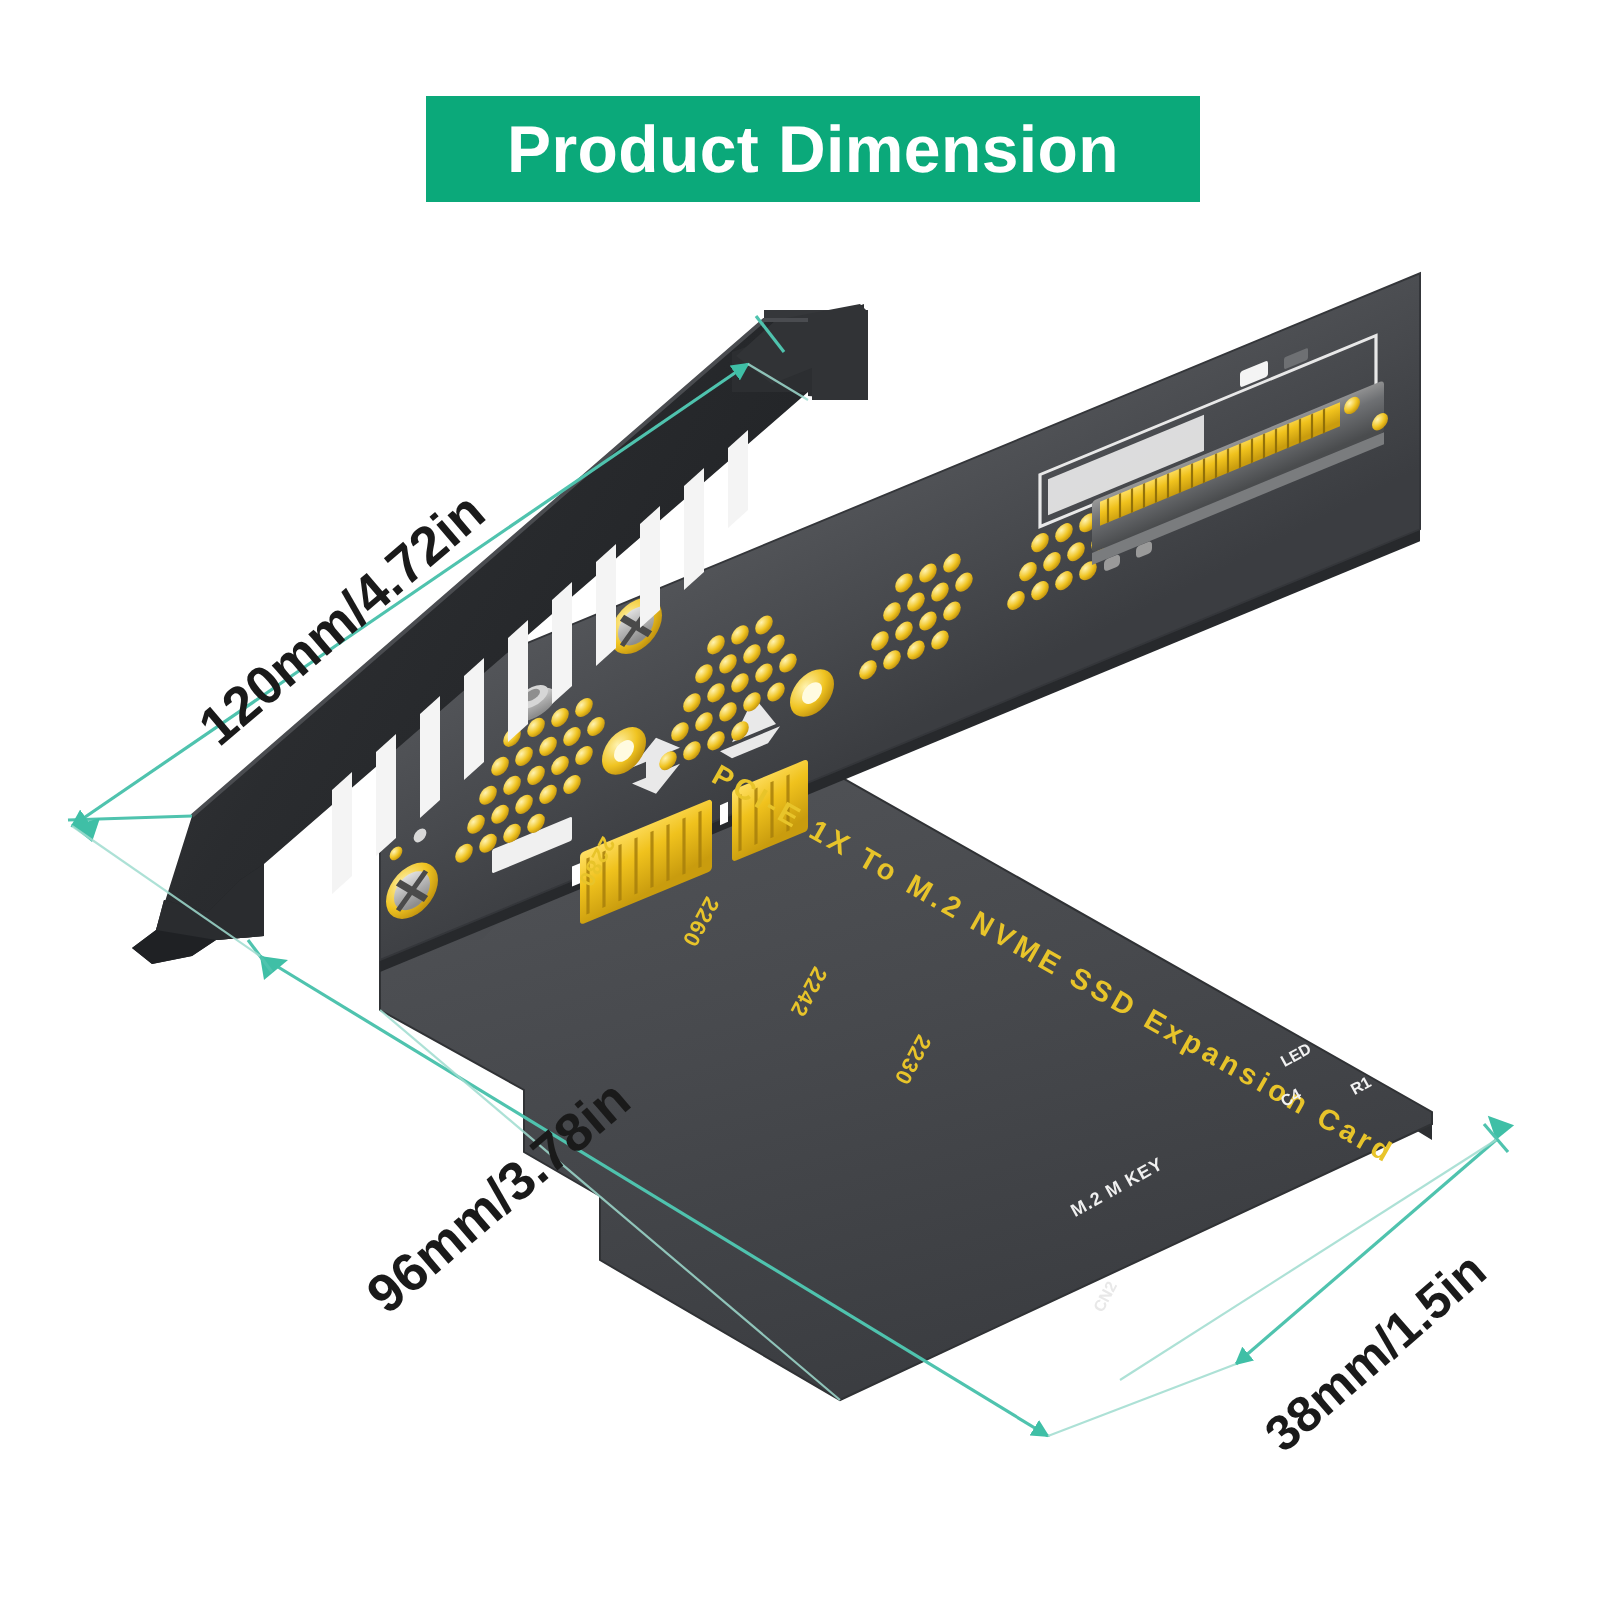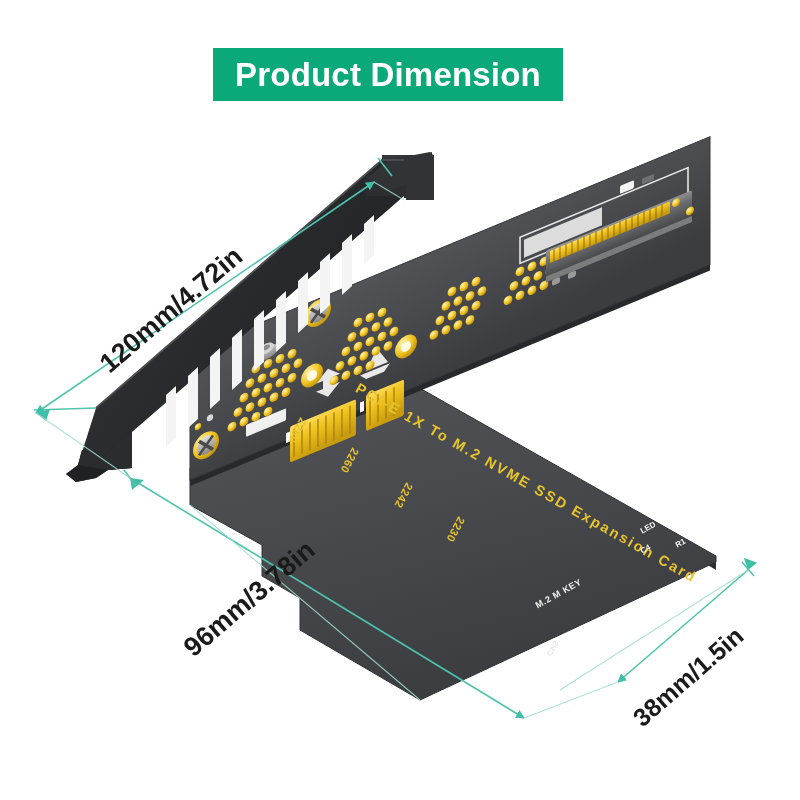--- a/index.html
+++ b/index.html
@@ -2,21 +2,21 @@
 <html><head>
 <meta charset="utf-8">
 <style>
   html,body{margin:0;padding:0;background:#ffffff;}
   body{width:800px;height:800px;overflow:hidden;
        font-family:"Liberation Sans","DejaVu Sans",sans-serif;}
   #stage{position:relative;width:800px;height:800px;background:#ffffff;}
 
   
   #header-banner{
-    position:absolute;left:213px;top:48px;width:350px;height:53px;
+    position:absolute;left:213px;top:48px;width:387px;height:53px;
     background:#0ba97a;display:flex;align-items:center;justify-content:center;
   }
   #header-title{
     color:#ffffff;font-size:33px;font-weight:600;letter-spacing:.2px;
     white-space:nowrap;
   }
 
   
   #product-svg{position:absolute;left:0;top:0;width:800px;height:800px;}
 

